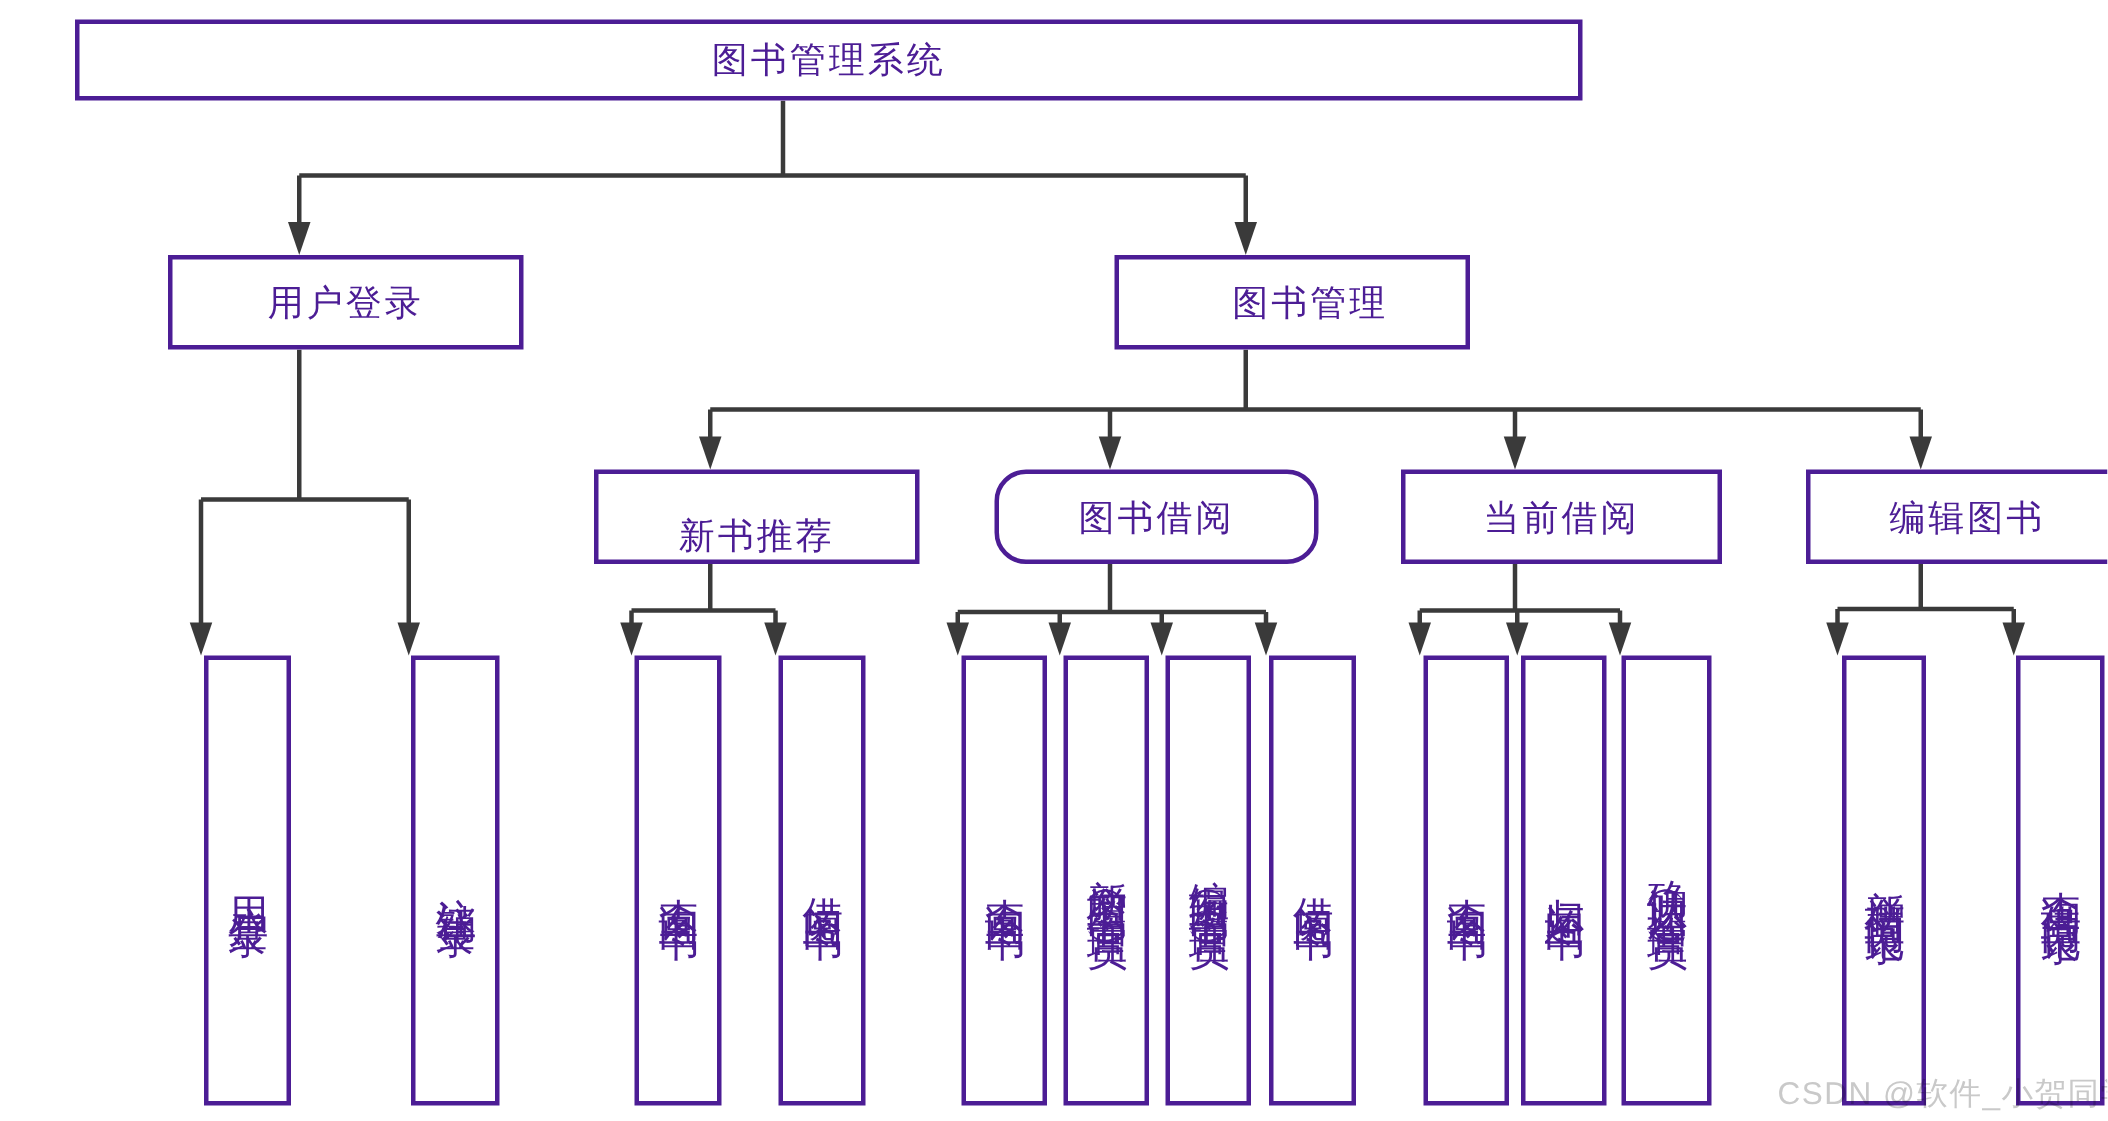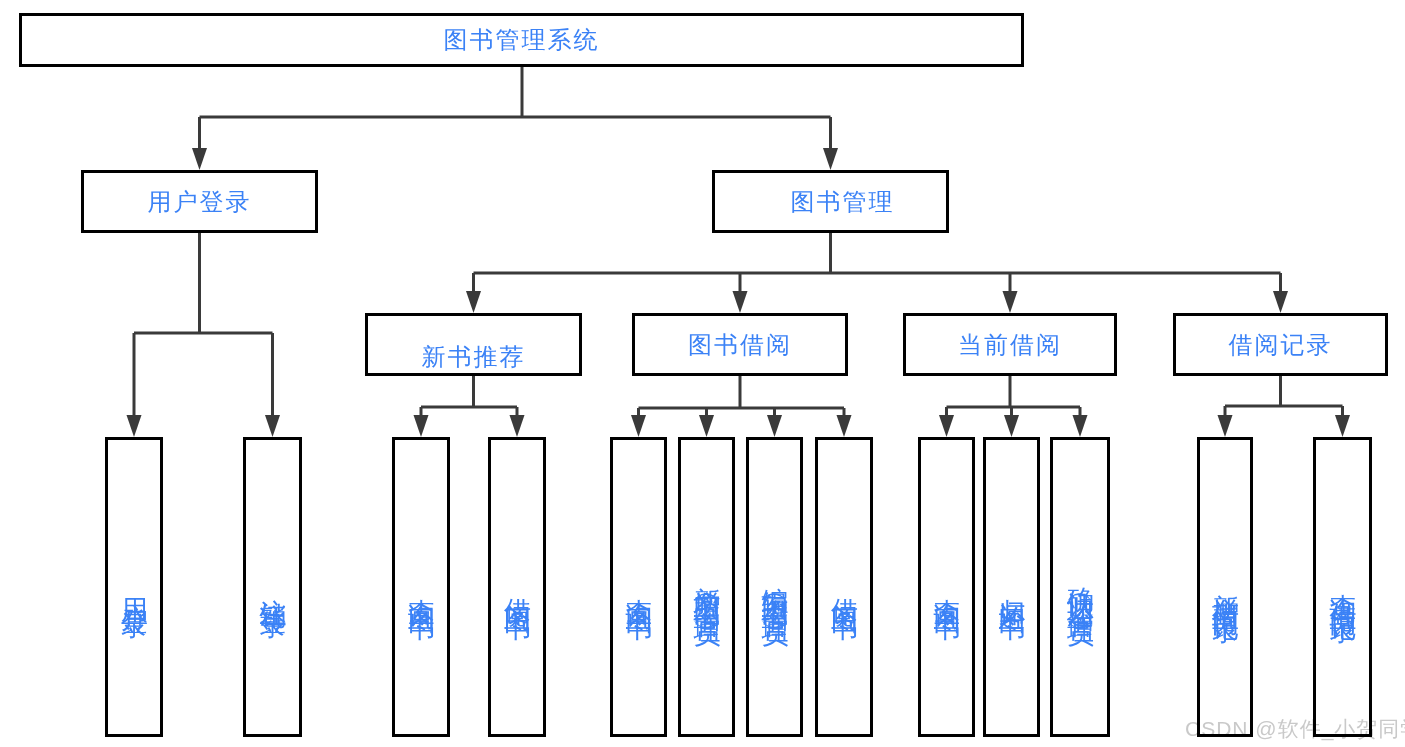--- a/index.html
+++ b/index.html
@@ -8,24 +8,25 @@
     width:1405px;height:747px;
     background:#ffffff;
     font-family:"Liberation Sans","DejaVu Sans",sans-serif;
     overflow:hidden;
   }
   #wires{position:absolute;left:0;top:0;z-index:1;}
   .node{
     position:absolute;
     box-sizing:border-box;
     background:#ffffff;
-    border:3px solid #000000;
+    border:3px solid #4c1d95;
     display:flex;align-items:center;justify-content:center;
-    color:#3b82f6;
+    color:#4c1d95;
     z-index:2;
+    margin-left:31px;
   }
   .h-node span{
     font-size:24px;
     letter-spacing:2px;
     white-space:nowrap;
   }
   .v-node{
     writing-mode:vertical-rl;
     text-orientation:mixed;
   }
@@ -35,21 +36,21 @@
     line-height:1;
     white-space:nowrap;
   }
   
   #n-root{left:19px;top:13px;width:1005px;height:54px;}
   
   #n-user-login{left:81px;top:170px;width:237px;height:63px;}
   #n-book-mgmt{left:712px;top:170px;width:237px;height:63px;padding-left:24px;}
   
   #n-new-book-rec{left:365px;top:313px;width:217px;height:63px;align-items:flex-end;}
-  #n-book-borrow{left:632px;top:313px;width:216px;height:63px;}
+  #n-book-borrow{left:632px;top:313px;width:216px;height:63px;border-radius:21px;}
   #n-current-borrow{left:903px;top:313px;width:214px;height:63px;text-align:center;}
   #n-borrow-record{left:1173px;top:313px;width:215px;height:63px;}
   
   .leaf{top:437px;height:300px;}
   #n-leaf-user-login{left:105px;width:58px;}
   #n-leaf-logout{left:243px;width:59px;}
   #n-leaf-query-book-1{left:392px;width:58px;}
   #n-leaf-borrow-book-1{left:488px;width:58px;}
   #n-leaf-query-book-2{left:610px;width:57px;}
   #n-leaf-add-book{left:678px;width:57px;}
@@ -153,21 +154,21 @@
   <div class="node h-node" id="n-new-book-rec">
     <span>新书推荐</span>
   </div>
   <div class="node h-node" id="n-book-borrow">
     <span>图书借阅</span>
   </div>
   <div class="node h-node" id="n-current-borrow">
     <span>当前借阅</span>
   </div>
   <div class="node h-node" id="n-borrow-record">
-    <span>借阅记录</span>
+    <span>编辑图书</span>
   </div>
 
   <div class="node v-node leaf" id="n-leaf-user-login">
     <span>用户登录</span>
   </div>
   <div class="node v-node leaf" id="n-leaf-logout">
     <span>注销登录</span>
   </div>
   <div class="node v-node leaf" id="n-leaf-query-book-1">
     <span>查询图书</span>

